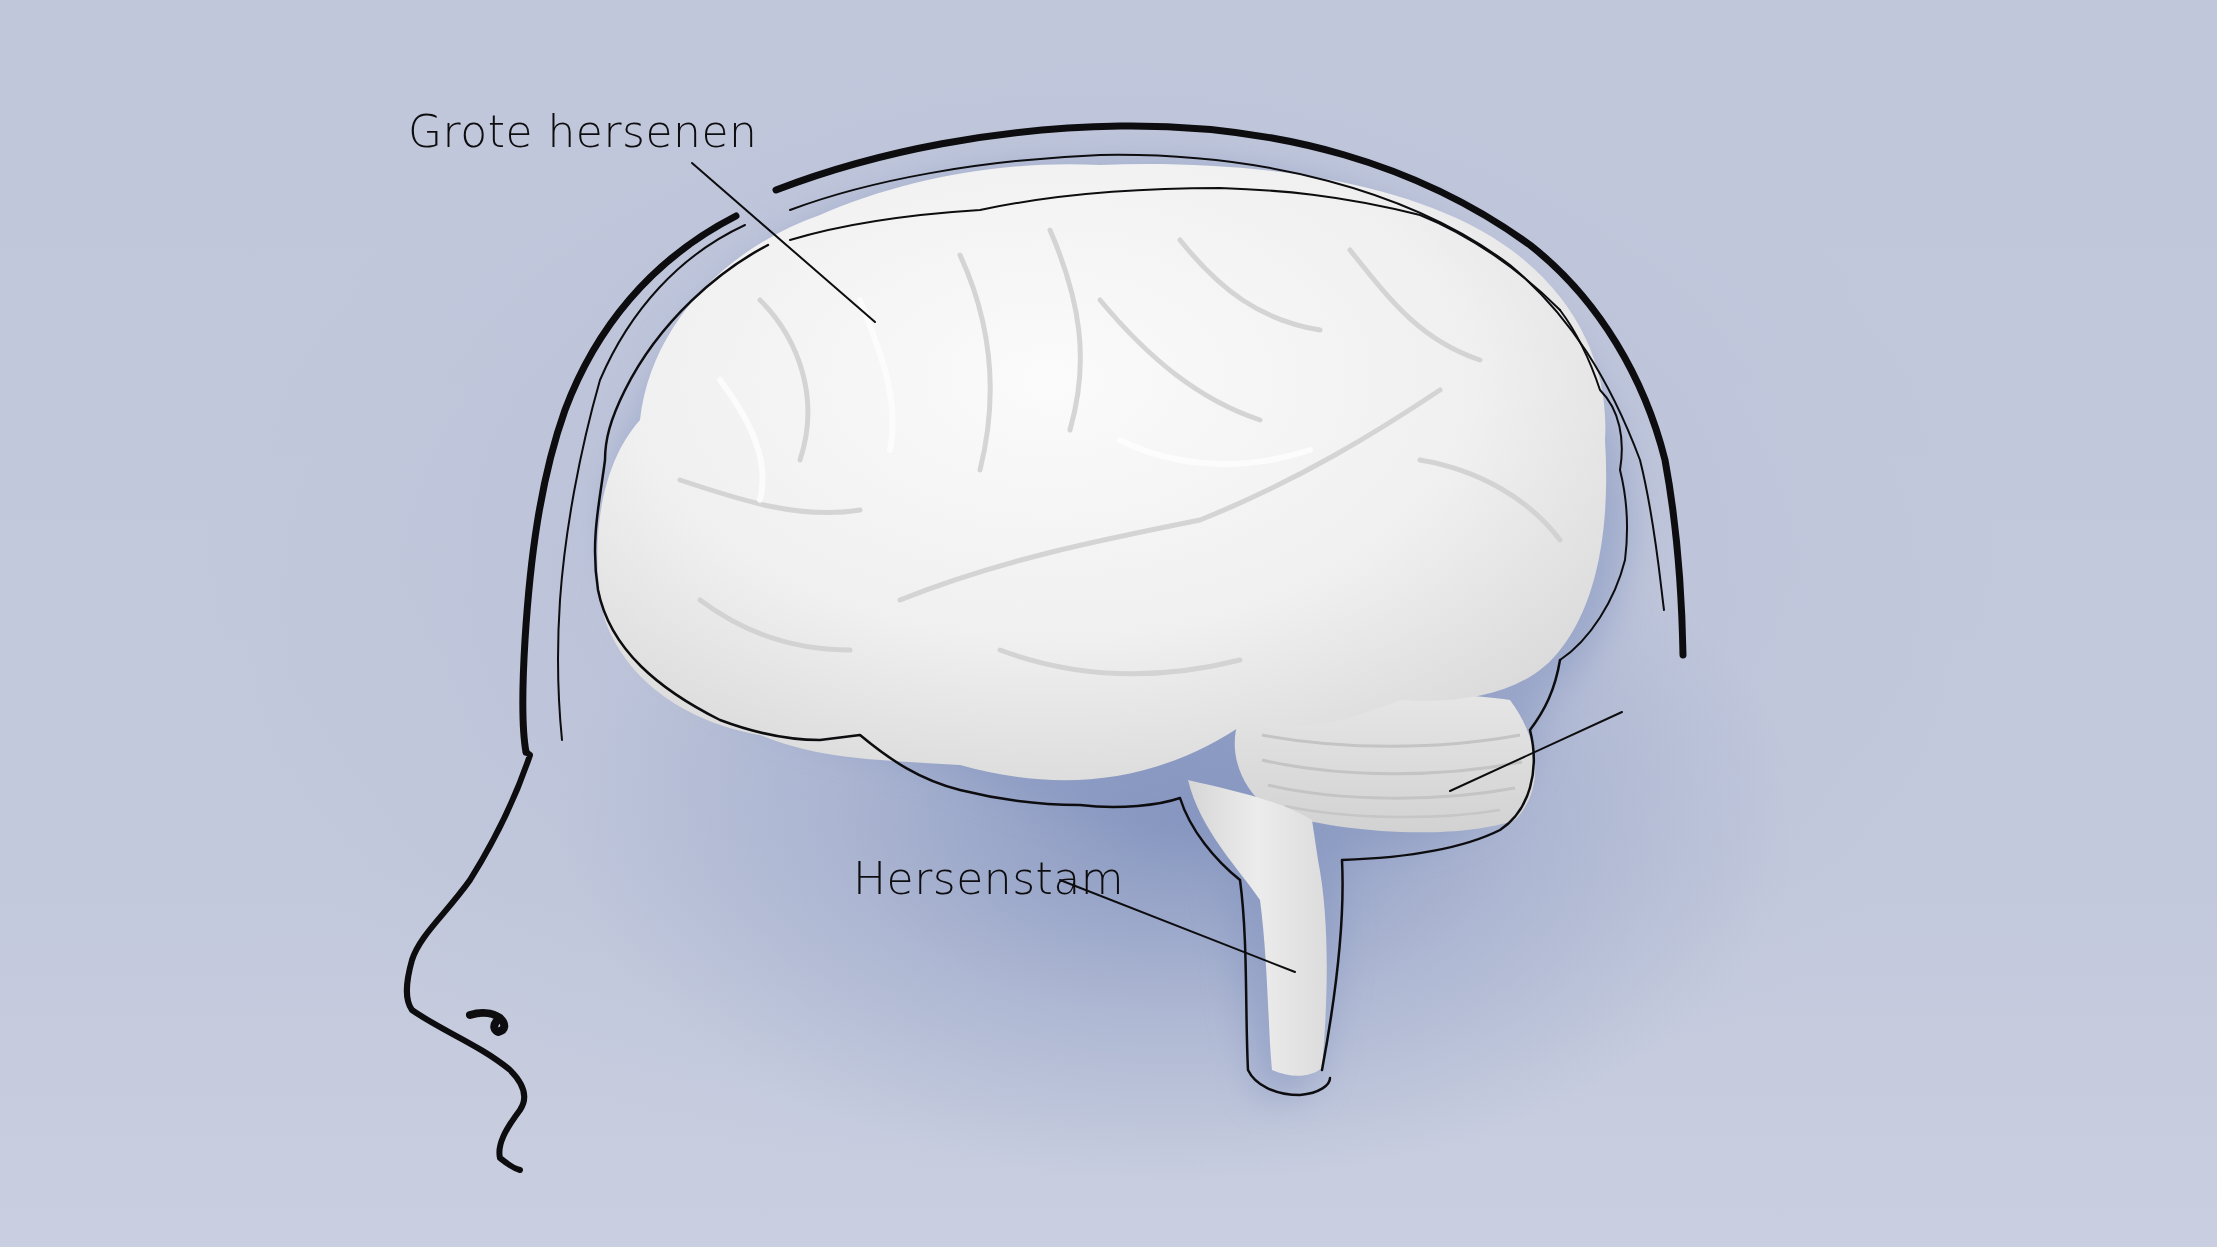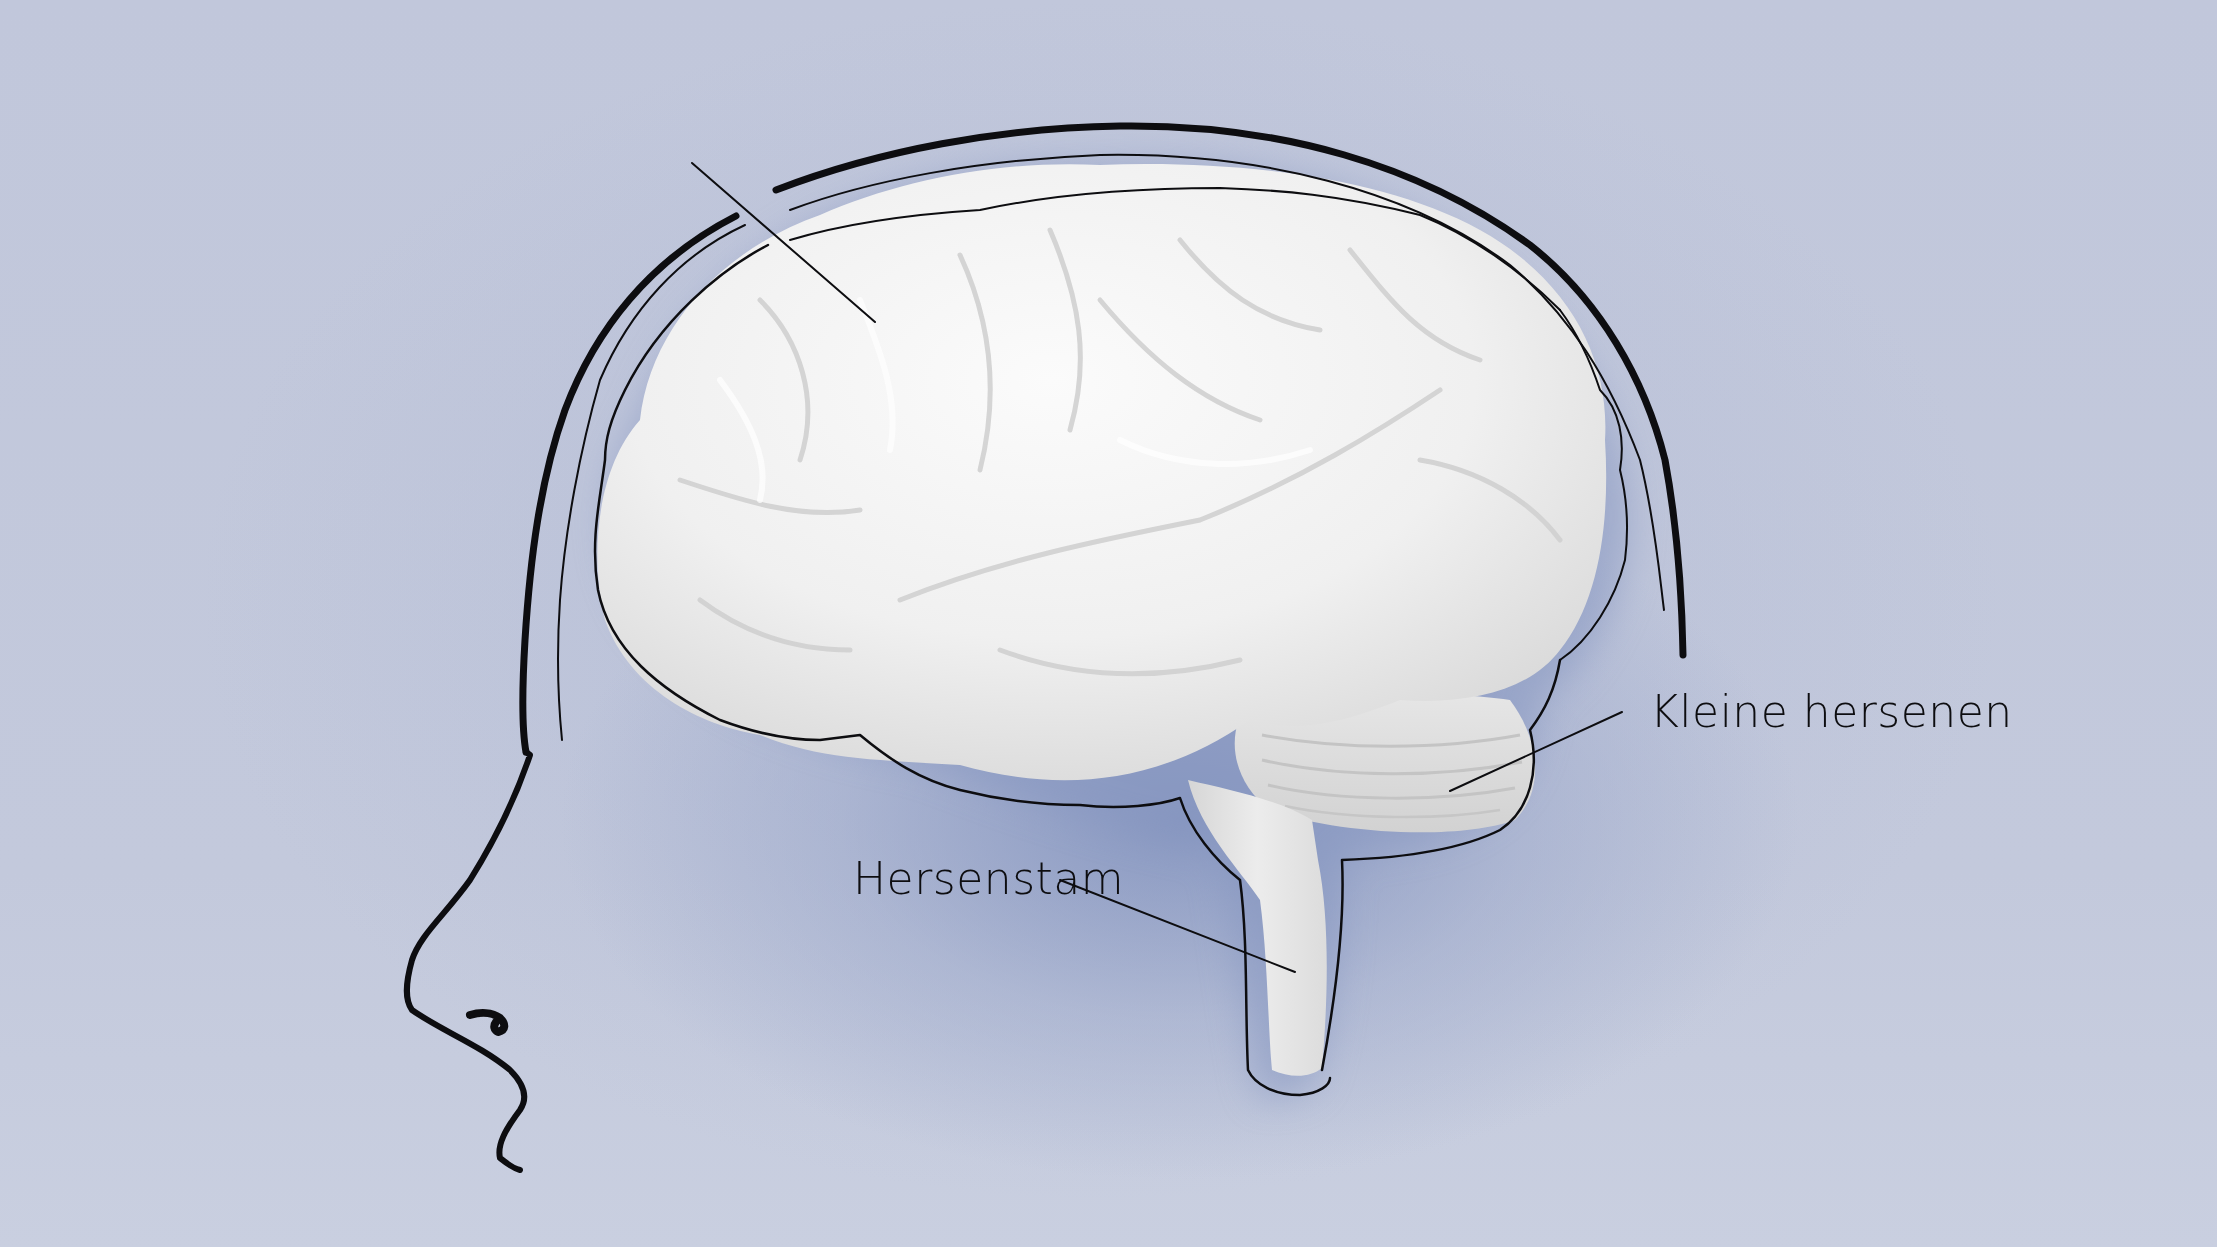--- a/index.html
+++ b/index.html
@@ -137,15 +137,15 @@
       <path stroke-width="8" d="M 470 1015 C 480 1012, 492 1012, 500 1018 C 506 1024, 506 1030, 498 1032 C 494 1030, 493 1026, 496 1022"></path>
     </g>
 
     <g stroke="#0d0d10" stroke-width="2" fill="none" stroke-linecap="round">
       <line x1="692" y1="163" x2="875" y2="322"></line>
       <line x1="1622" y1="712" x2="1450" y2="791"></line>
       <line x1="1060" y1="880" x2="1295" y2="972"></line>
     </g>
   </svg>
 
-  <div class="label label-cerebellum">Kleine hersenen</div>
+  <div class="label label-cerebrum">Grote hersenen</div>
   <div class="label label-brainstem">Hersenstam</div>
 </div>
 
 </body></html>

